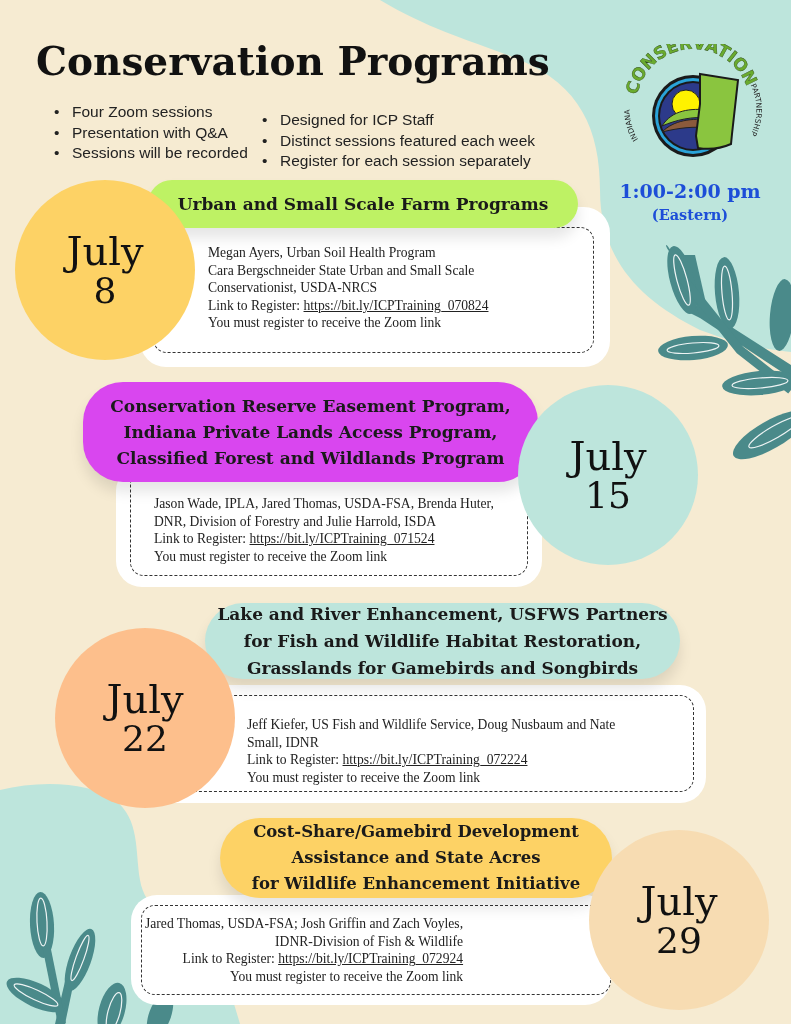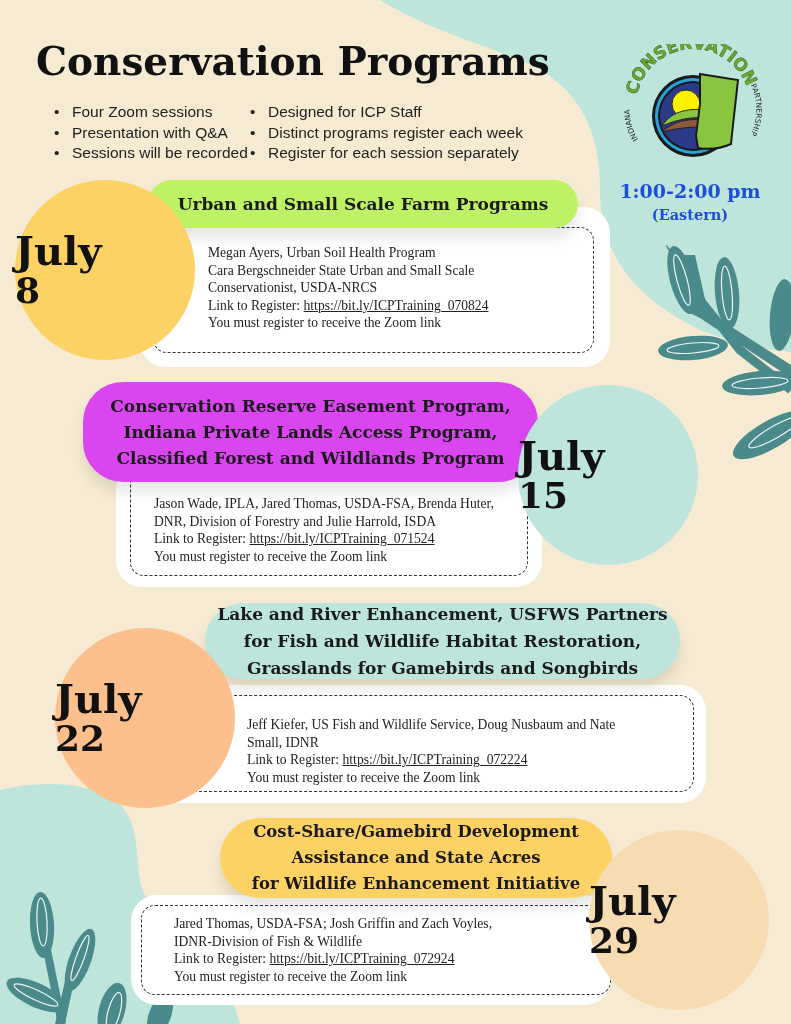--- a/index.html
+++ b/index.html
@@ -5,33 +5,33 @@
   * { box-sizing: border-box; margin: 0; padding: 0; }
   html, body { width: 791px; height: 1024px; overflow: hidden; }
   body { background: #f6ebd2; position: relative; font-family: "DejaVu Serif", serif; color: #1a1a1a; }
   .bg-shape { position: absolute; }
 
   .title { position: absolute; left: 36px; top: 38px; font-size: 39px; font-family: "DejaVu Serif", serif; letter-spacing: 0px; color: #111; }
   .bullets { position: absolute; top: 102px; font-family: "Liberation Sans", sans-serif; font-size: 15.5px; color: #222; line-height: 20.5px; list-style: none; }
   .bullets li { position: relative; padding-left: 20px; }
   .bullets li::before { content: "\2022"; position: absolute; left: 2px; top: 0; }
   .b1 { left: 52px; }
-  .b2 { left: 248px; }
+  .b2 { left: 260px; margin-top: 8px; }
 
   .logo { position: absolute; left: 618px; top: 44px; width: 150px; height: 116px; }
   .time { position: absolute; left: 600px; top: 180px; width: 180px; text-align: center; font-family: "DejaVu Serif", serif; font-weight: bold; color: #1d4ed8; }
   .time .t1 { font-size: 19px; }
   .time .t2 { font-size: 14.5px; margin-top: 4px; }
 
   .card { position: absolute; background: #fff; border-radius: 26px; }
   .dash { position: absolute; border: 1.6px dashed #333; border-radius: 14px; }
   .details { position: absolute; font-family: "Liberation Serif", serif; font-size: 13.6px; line-height: 17.6px; color: #222; }
   .details a { color: #222; text-decoration: underline; }
   .pill { position: absolute; border-radius: 40px; display: flex; align-items: center; justify-content: center; text-align: center; font-family: "DejaVu Serif", serif; font-weight: bold; color: #1a1a1a; box-shadow: 0 10px 14px rgba(0,0,0,0.10); }
-  .date { position: absolute; border-radius: 50%; display: flex; flex-direction: column; align-items: flex-start; justify-content: center; font-family: "DejaVu Serif", serif; color: #111; line-height: 1.05; font-weight: bold; }
+  .date { position: absolute; border-radius: 50%; display: flex; flex-direction: column; align-items: center; justify-content: center; font-family: "DejaVu Serif", serif; color: #111; line-height: 1.05; }
   .date .m { font-size: 40px; }
   .date .d { font-size: 36px; }
 </style>
 </head>
 <body>
 
 <svg class="bg-shape" width="791" height="1024" style="left:0;top:0;">
 
   <path d="M380,0 C430,30 470,40 520,60 C580,85 600,130 600,190 C600,260 640,300 700,330 C740,345 770,350 791,352 L791,0 Z" fill="#bde5dc"></path>
 
@@ -75,21 +75,21 @@
 </svg>
 
 <h1 class="title">Conservation Programs</h1>
 <ul class="bullets b1">
   <li>Four Zoom sessions</li>
   <li>Presentation with Q&amp;A</li>
   <li>Sessions will be recorded</li>
 </ul>
 <ul class="bullets b2">
   <li>Designed for ICP Staff</li>
-  <li>Distinct programs register each week</li>
+  <li>Distinct sessions featured each week</li>
   <li>Register for each session separately</li>
 </ul>
 
 <div class="logo">
   <svg width="150" height="116" viewBox="0 0 150 116">
     <defs>
       <path id="arcTop" d="M18,62 A57,57 0 0 1 132,62"></path>
       <path id="arcLeft" d="M22,98 A55,55 0 0 1 18,40"></path>
       <path id="arcRight" d="M132,40 A55,55 0 0 1 128,98"></path>
     </defs>
@@ -173,21 +173,21 @@
   </div>
   <div class="date" style="left:55px;top:628px;width:180px;height:180px;background:#fdbf8c;">
     <span class="m">July</span>
     <span class="d">22</span>
   </div>
 </div>
 
 <div>
   <div class="card" style="left:131px;top:895px;width:480px;height:110px;"></div>
   <div class="dash" style="left:141px;top:905px;width:470px;height:90px;"></div>
-  <div class="details" style="left:174px;top:915px;">
+  <div class="details" style="left:145px;top:915px;text-align:right;">
     <div>Jared Thomas, USDA-FSA; Josh Griffin and Zach Voyles,</div>
     <div>IDNR-Division of Fish &amp; Wildlife</div>
     <div><span>Link to Register: </span><a>https://bit.ly/ICPTraining_072924</a></div>
     <div>You must register to receive the Zoom link</div>
   </div>
   <div class="pill" style="left:220px;top:818px;width:392px;height:80px;background:#fdd265;font-size:16.5px;line-height:26px;flex-direction:column;">
     <span>Cost-Share/Gamebird Development</span>
     <span>Assistance and State Acres</span>
     <span>for Wildlife Enhancement Initiative</span>
   </div>

